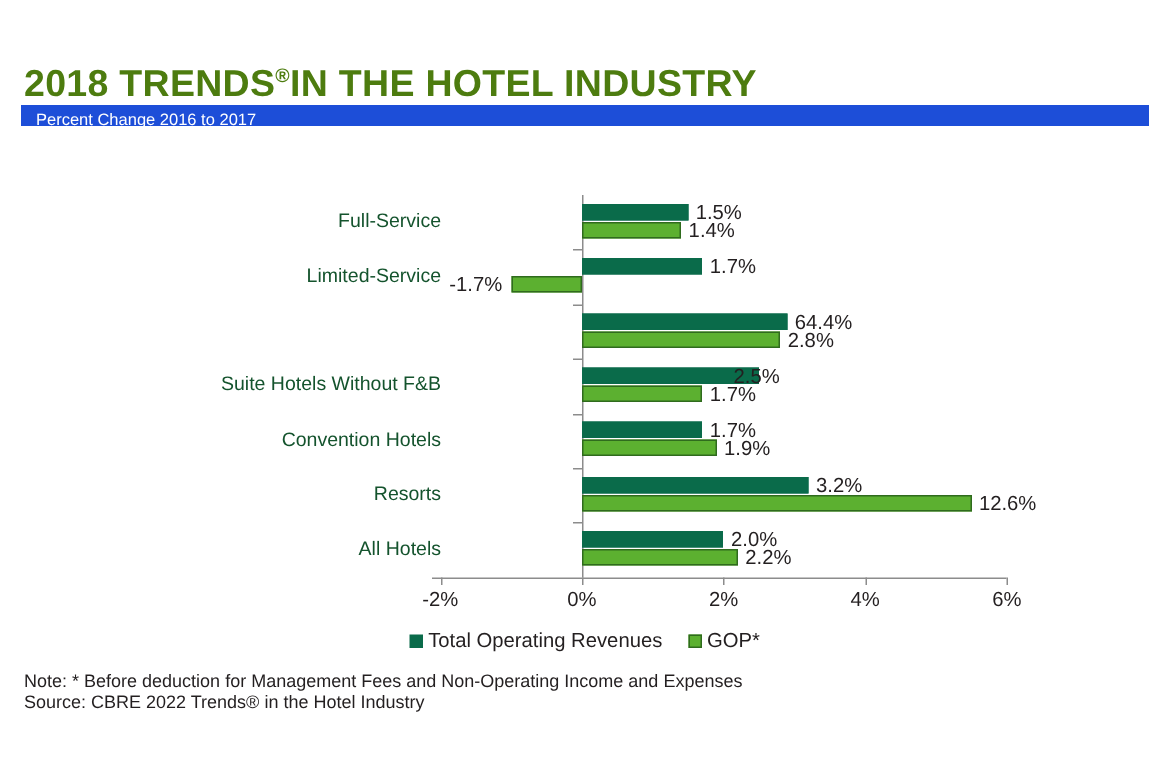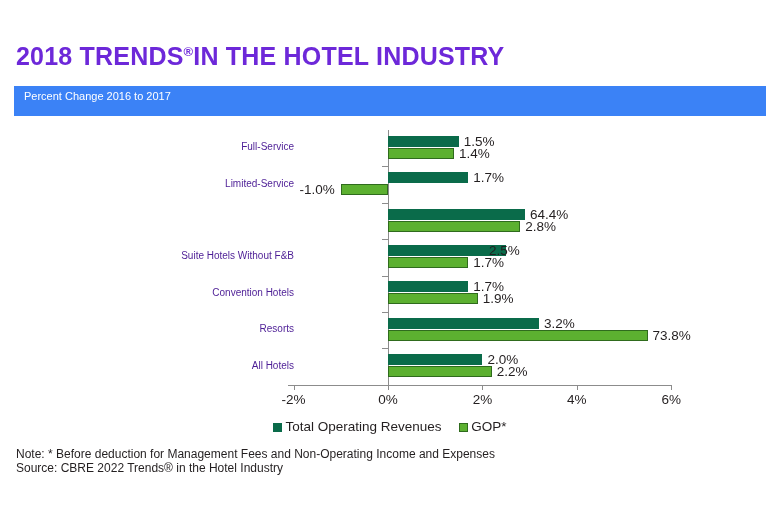--- a/index.html
+++ b/index.html
@@ -17,37 +17,37 @@
   }
 
   
   #chart-title {
     position: absolute;
     left: 16px;
     top: 42px;
     font-size: 25px;
     font-weight: bold;
     letter-spacing: 0.2px;
-    color: #6d28d9;
+    color: #4d7c0f;
     white-space: nowrap;
   }
   #chart-title .reg {
     font-size: 13px;
     vertical-align: super;
     font-weight: bold;
   }
 
   
   #subtitle-band {
     position: absolute;
     left: 14px;
-    top: 86px;
+    top: 70px;
     width: 752px;
-    height: 30px;
-    background: #3b82f6;
+    height: 14px;
+    background: #1d4ed8;
   }
   #subtitle-band .sub-text {
     position: absolute;
     left: 10px;
     top: 4px;
     font-size: 11px;
     color: #ffffff;
     white-space: nowrap;
   }
 
@@ -56,22 +56,22 @@
     position: absolute;
     left: 0;
     top: 0;
     width: 780px;
     height: 520px;
   }
 
   .cat-label {
     position: absolute;
     right: 486px;       
-    font-size: 10px;
-    color: #4c1d95;
+    font-size: 13px;
+    color: #14532d;
     text-align: right;
     white-space: nowrap;
     line-height: 14px;
   }
 
   .bar {
     position: absolute;
     height: 11px;
     box-sizing: border-box;
   }
@@ -198,21 +198,21 @@
     <div class="cat-label" style="top: 140.2px;">Full-Service</div>
     <div class="bar tor" style="width: 70.8px; left: 388px; top: 135.7px;"></div>
     <div class="bar-label" style="top: 134.7px; left: 463.8px;">1.5%</div>
     <div class="bar gop" style="width: 66.08px; left: 388px; top: 147.7px;"></div>
     <div class="bar-label" style="top: 146.7px; left: 459.08px;">1.4%</div>
     <div class="y-tick" style="top: 166.4px;"></div>
     <div class="cat-label" style="top: 176.6px; margin-left: 48px;">Limited-Service</div>
     <div class="bar tor" style="width: 80.24px; left: 388px; top: 172.1px;"></div>
     <div class="bar-label" style="top: 171.1px; left: 473.24px;">1.7%</div>
     <div class="bar gop" style="width: 47.2px; left: 340.8px; top: 184.1px;"></div>
-    <div class="bar-label left" style="top: 183.1px; left: 288.8px; width: 46px;">-1.0%</div>
+    <div class="bar-label left" style="top: 183.1px; left: 288.8px; width: 46px;">-1.7%</div>
     <div class="y-tick" style="top: 202.8px;"></div>
     <div class="bar tor" style="width: 136.88px; left: 388px; top: 208.5px;"></div>
     <div class="bar-label" style="top: 207.5px; left: 529.88px;">64.4%</div>
     <div class="bar gop" style="width: 132.16px; left: 388px; top: 220.5px;"></div>
     <div class="bar-label" style="top: 219.5px; left: 525.16px;">2.8%</div>
     <div class="y-tick" style="top: 239.2px;"></div>
     <div class="cat-label" style="top: 249.4px;">Suite Hotels Without F&amp;B</div>
     <div class="bar tor" style="width: 118px; left: 388px; top: 244.9px;"></div>
     <div class="bar-label" style="top: 243.9px; left: 489px;">2.5%</div>
     <div class="bar gop" style="width: 80.24px; left: 388px; top: 256.9px;"></div>
@@ -221,21 +221,21 @@
     <div class="cat-label" style="top: 285.8px;">Convention Hotels</div>
     <div class="bar tor" style="width: 80.24px; left: 388px; top: 281.3px;"></div>
     <div class="bar-label" style="top: 280.3px; left: 473.24px;">1.7%</div>
     <div class="bar gop" style="width: 89.68px; left: 388px; top: 293.3px;"></div>
     <div class="bar-label" style="top: 292.3px; left: 482.68px;">1.9%</div>
     <div class="y-tick" style="top: 312px;"></div>
     <div class="cat-label" style="top: 322.2px;">Resorts</div>
     <div class="bar tor" style="width: 151.04px; left: 388px; top: 317.7px;"></div>
     <div class="bar-label" style="top: 316.7px; left: 544.04px;">3.2%</div>
     <div class="bar gop" style="width: 259.6px; left: 388px; top: 329.7px;"></div>
-    <div class="bar-label" style="top: 328.7px; left: 652.6px;">73.8%</div>
+    <div class="bar-label" style="top: 328.7px; left: 652.6px;">12.6%</div>
     <div class="y-tick" style="top: 348.4px;"></div>
     <div class="cat-label" style="top: 358.6px; margin-left: 12px;">All Hotels</div>
     <div class="bar tor" style="width: 94.4px; left: 388px; top: 354.1px;"></div>
     <div class="bar-label" style="top: 353.1px; left: 487.4px;">2.0%</div>
     <div class="bar gop" style="width: 103.84px; left: 388px; top: 366.1px;"></div>
     <div class="bar-label" style="top: 365.1px; left: 496.84px;">2.2%</div>
   </div>
 
 <div id="legend">
   <span class="legend-item">

